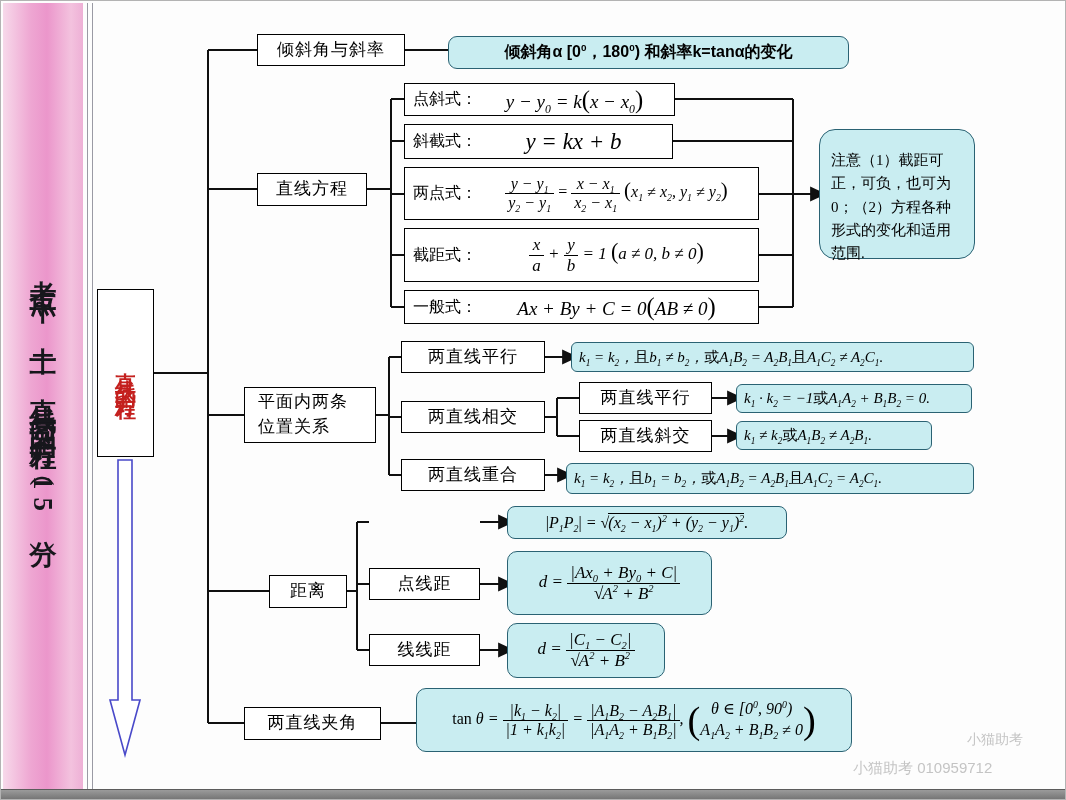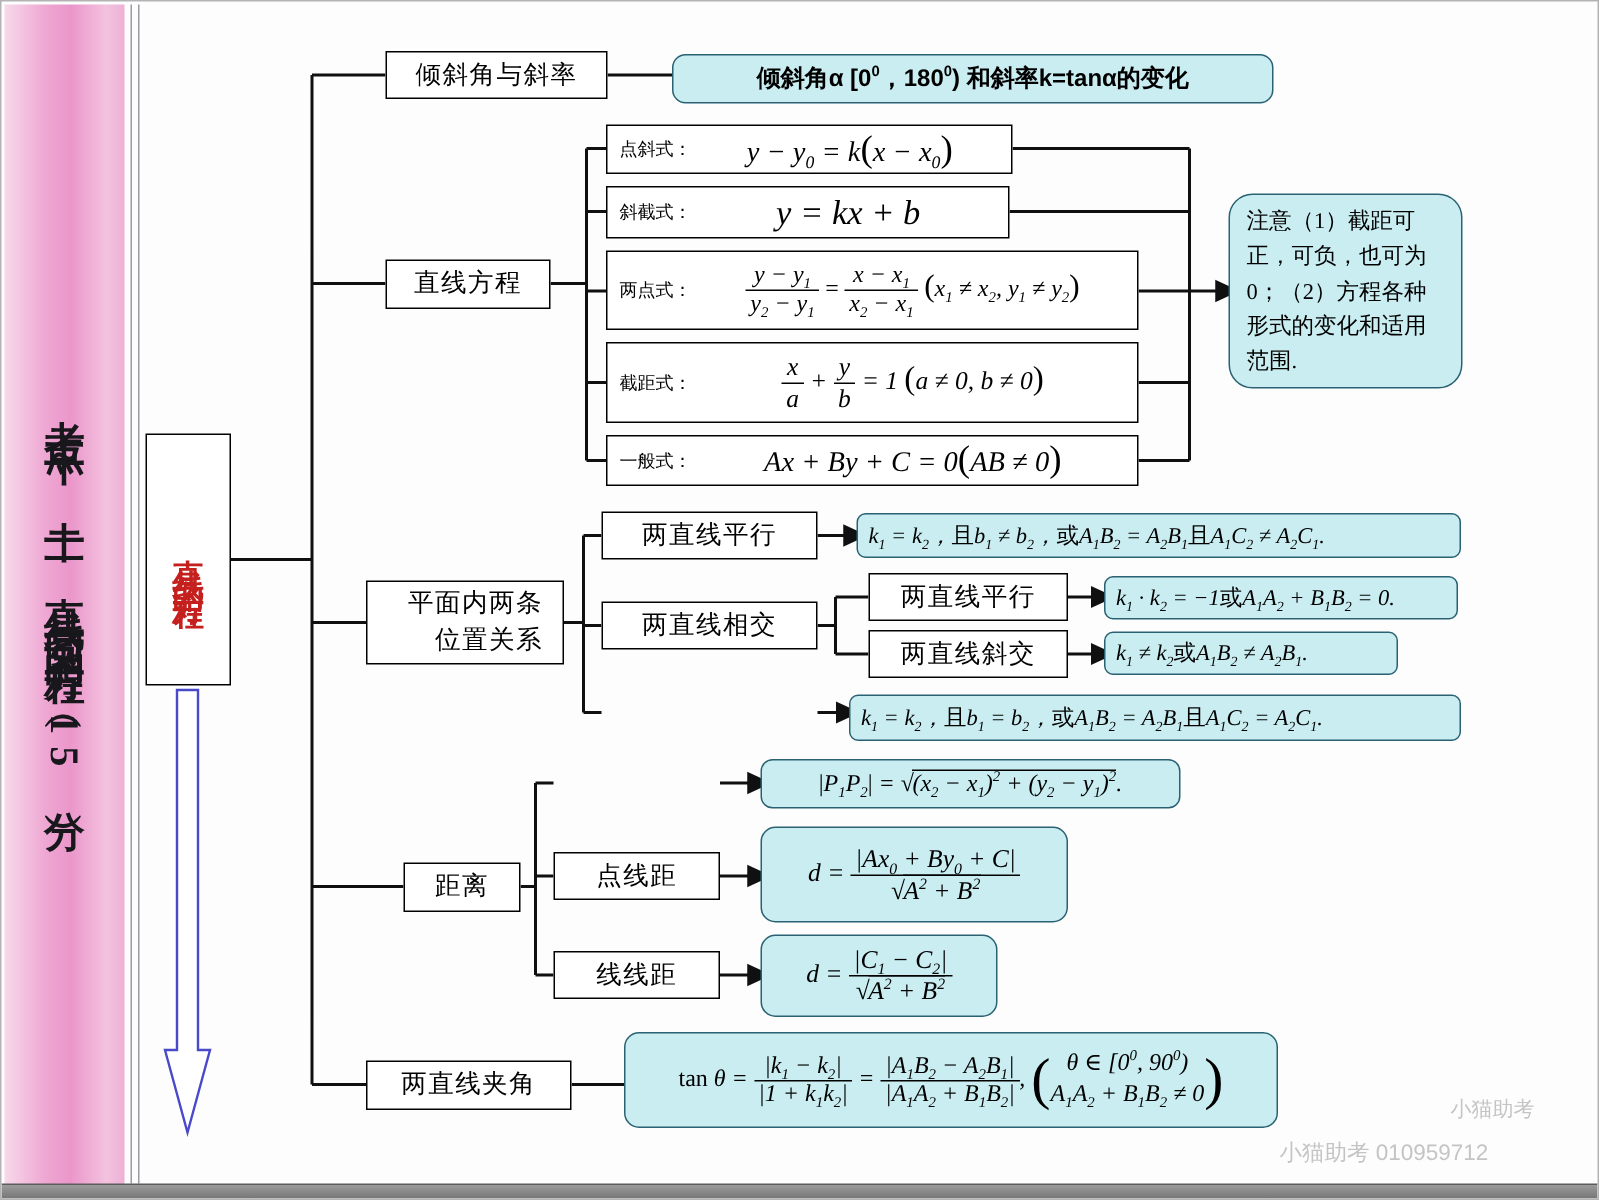--- a/index.html
+++ b/index.html
@@ -16,34 +16,34 @@
   .sep{position:absolute;top:2px;bottom:10px;width:1px;background:#9a9aa4;}
   .sep1{left:86px}.sep2{left:91px}
   .bottombar{position:absolute;left:0;right:0;bottom:0;height:9px;
              background:linear-gradient(180deg,#9b9b9b,#767676);border-top:1px solid #5c5c5c;z-index:6;}
   
   .wires{position:absolute;left:0;top:0;z-index:1;pointer-events:none;}
   
   .node{position:absolute;display:flex;align-items:center;justify-content:center;
         background:#ffffff;z-index:2;box-sizing:border-box;}
   .cat{border:1.6px solid #000;font-family:"Liberation Serif","DejaVu Serif",serif;
-       font-size:17px;letter-spacing:1px;text-align:right;line-height:1.45;}
+       font-size:17px;letter-spacing:1px;text-align:left;line-height:1.45;}
   .rootbox{border:1.6px solid #000;}
   .vtext{writing-mode:vertical-rl;text-orientation:upright;color:#c4201e;font-weight:bold;
          font-size:21px;letter-spacing:7px;font-family:"Liberation Serif","DejaVu Serif",serif;}
   .formbox{border:1.6px solid #000;justify-content:flex-start;padding:2px 8px;gap:6px;}
-  .flabel{font-family:Liberation Mono, monospace;font-size:12px;white-space:nowrap;}
+  .flabel{font-family:Liberation Mono, monospace;font-size:16px;white-space:nowrap;}
   .math{font-family:"Liberation Serif","DejaVu Serif",serif;font-style:italic;white-space:nowrap;}
   .formbox .math{flex:1;text-align:center;}
   .cyan{background:#c9edf1;border:1.5px solid #2a6273;}
   .cyantitle{font-weight:bold;font-size:16px;font-family:"Liberation Sans","DejaVu Sans",sans-serif;}
   .cond{justify-content:flex-start;padding:1px 7px;border-radius:6px;}
   .notebox{border-radius:16px;align-items:flex-start;justify-content:flex-start;}
   .notetext{font-family:"Liberation Serif","DejaVu Serif",serif;font-size:15px;line-height:1.55;
-            text-align:left;padding:7px 11px;}
+            text-align:left;padding:19px 11px;}
   .rm{font-style:normal;}
   sub,sup{font-size:0.62em;line-height:0;}
   .fr{display:inline-block;vertical-align:middle;text-align:center;}
   .fr > .n{display:block;padding:0 3px;border-bottom:1.3px solid #000;}
   .fr > .d{display:block;padding:0 3px;}
   .rad{font-style:normal;}
   .sqb{border-top:1.3px solid #000;margin-left:-1px;}
   .bp{font-size:1.3em;font-style:normal;}
   .bp2{font-size:2.4em;font-style:normal;font-weight:300;vertical-align:middle;}
   .stack{display:inline-flex;flex-direction:column;vertical-align:middle;text-align:center;line-height:1.3;}
@@ -143,20 +143,23 @@
   </div>
   <div class="node cyan cond" style="left:735px;top:383px;width:236px;height:29px">
     <span class="math f15">k<sub>1</sub> · k<sub>2</sub> = −1<span class="rm">或</span>A<sub>1</sub>A<sub>2</sub> + B<sub>1</sub>B<sub>2</sub> = 0.</span>
   </div>
   <div class="node cat" style="left:578px;top:419px;width:133px;height:32px">
     <span>两直线斜交</span>
   </div>
   <div class="node cyan cond" style="left:735px;top:420px;width:196px;height:29px">
     <span class="math f15">k<sub>1</sub> ≠ k<sub>2</sub><span class="rm">或</span>A<sub>1</sub>B<sub>2</sub> ≠ A<sub>2</sub>B<sub>1</sub>.</span>
   </div>
+  <div class="node cat" style="left:400px;top:458px;width:144px;height:32px">
+    <span>两直线重合</span>
+  </div>
   <div class="node cyan cond" style="left:565px;top:462px;width:408px;height:31px">
     <span class="math f15">k<sub>1</sub> = k<sub>2</sub>，<span class="rm">且</span>b<sub>1</sub> = b<sub>2</sub>，<span class="rm">或</span>A<sub>1</sub>B<sub>2</sub> = A<sub>2</sub>B<sub>1</sub><span class="rm">且</span>A<sub>1</sub>C<sub>2</sub> = A<sub>2</sub>C<sub>1</sub>.</span>
   </div>
 
   <div class="node cat" style="left:268px;top:574px;width:78px;height:33px">
     <span>距离</span>
   </div>
   <div class="node cyan" style="left:506px;top:505px;width:280px;height:33px;border-radius:8px">
     <span class="math f16"><span class="rm">|</span>P<sub>1</sub>P<sub>2</sub><span class="rm">|</span> = <span class="rad">√</span><span class="sqb">(x<sub>2</sub> − x<sub>1</sub>)<sup>2</sup> + (y<sub>2</sub> − y<sub>1</sub>)<sup>2</sup></span>.</span>
   </div>

